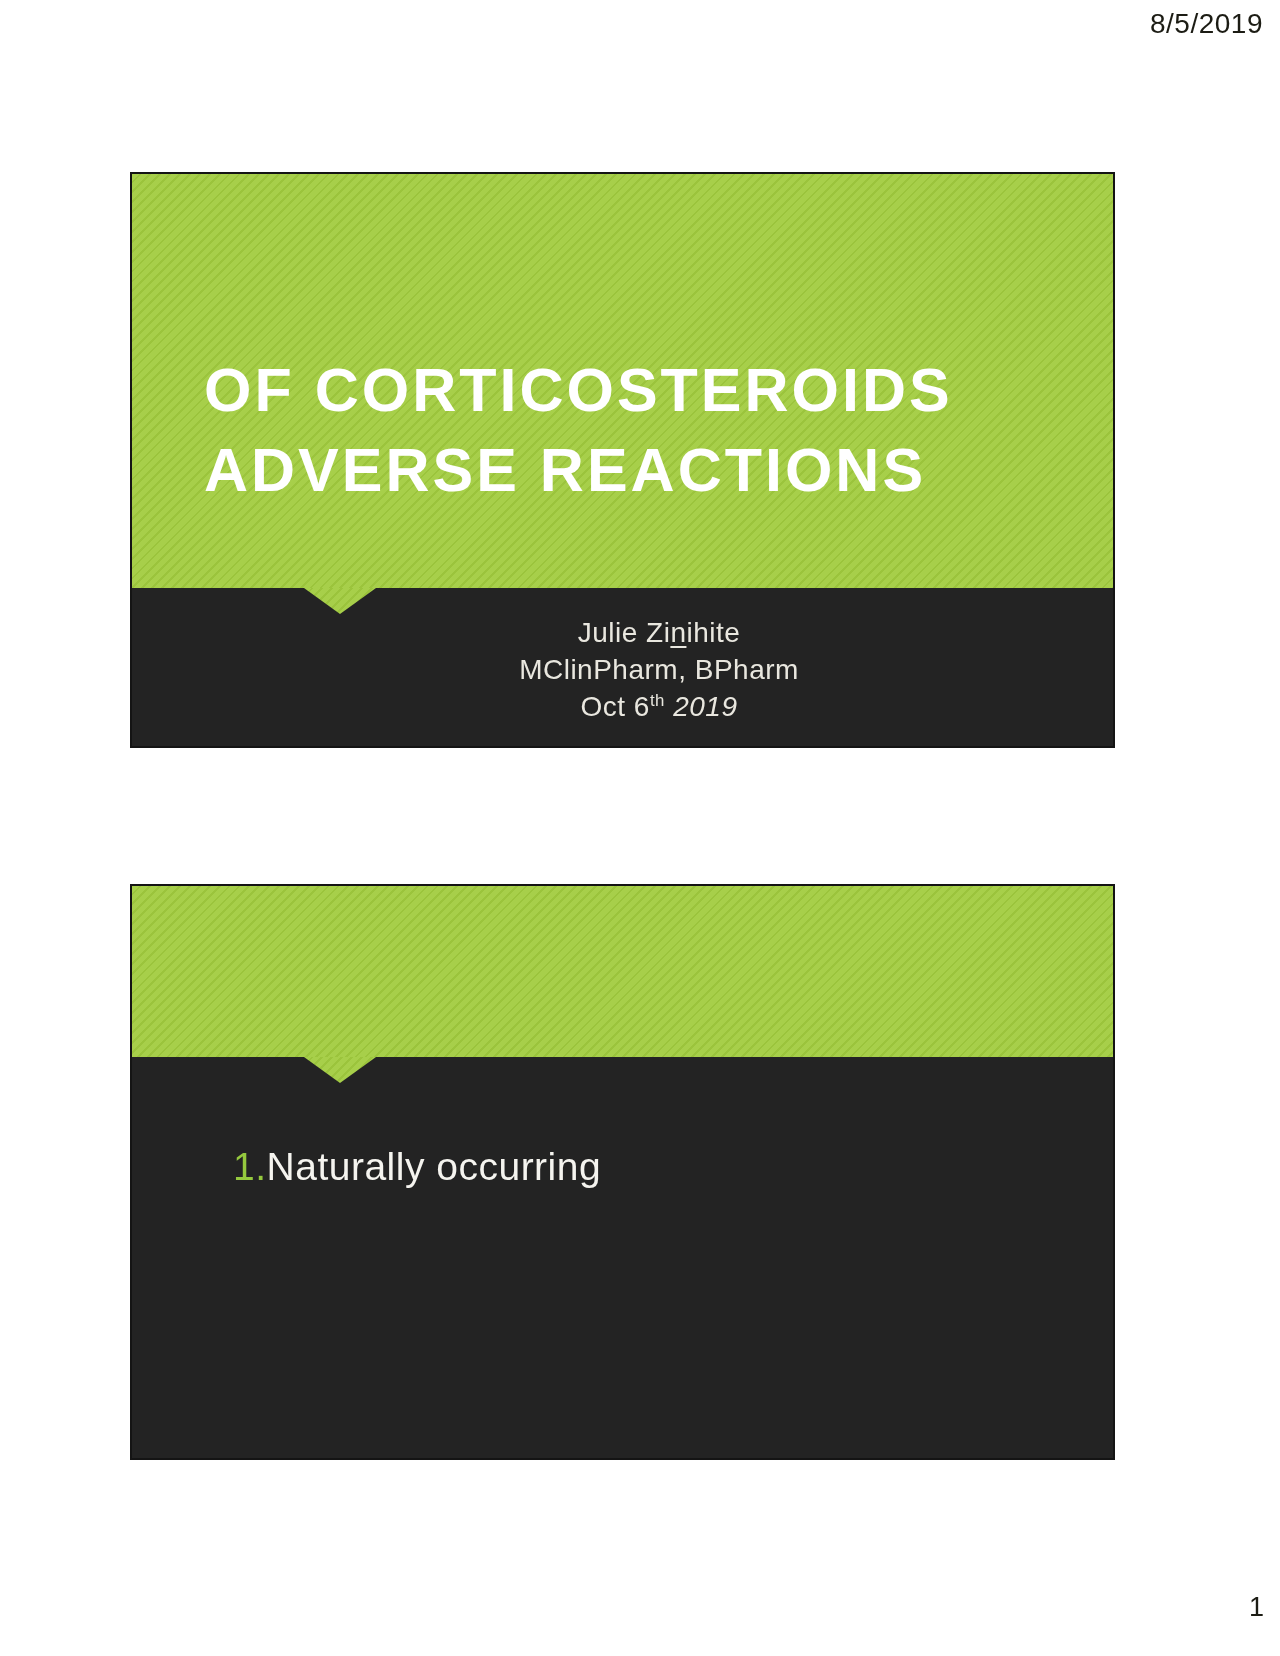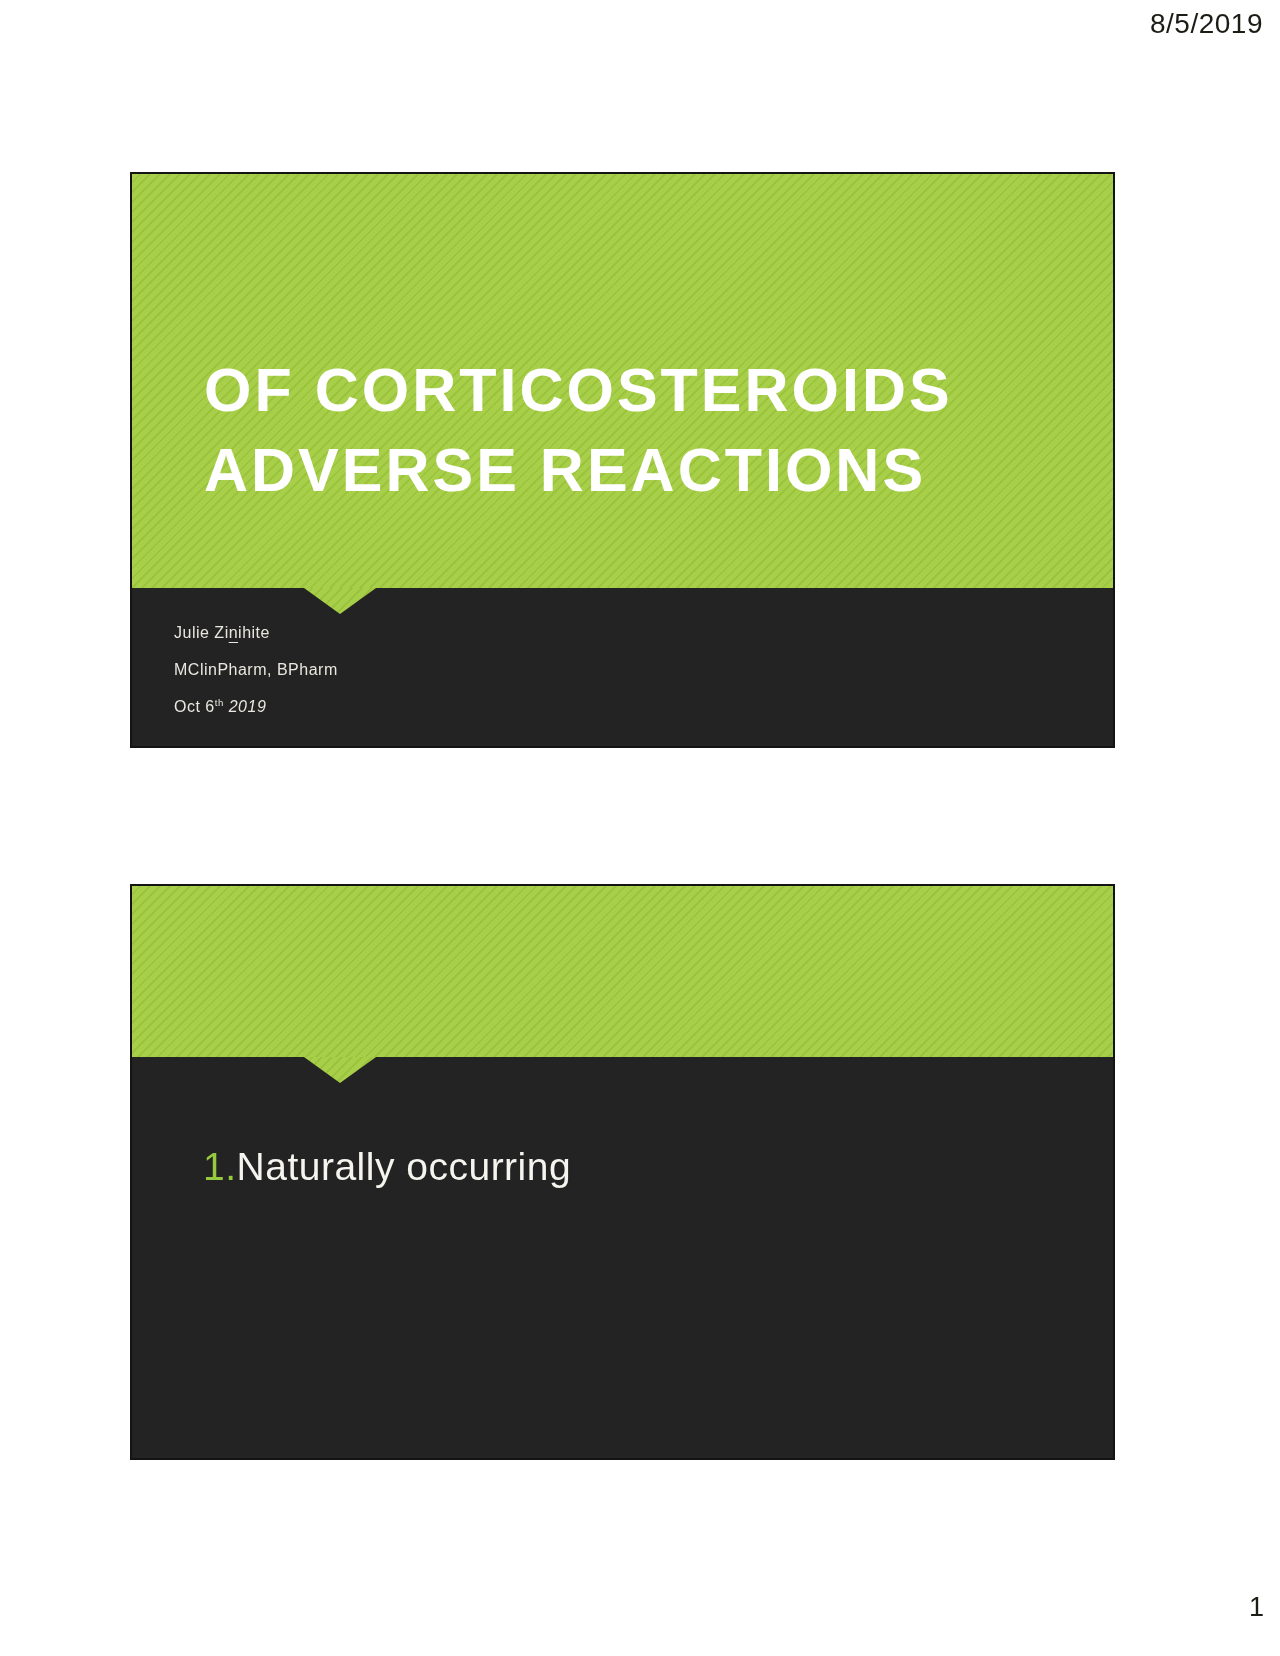--- a/index.html
+++ b/index.html
@@ -91,25 +91,26 @@
     margin: 0;
     color: var(--title-text, #ffffff);
     font-size: 61px;
     font-weight: bold;
     line-height: 80px;
     letter-spacing: 3px;
   }
   .main-title .line { display: block; }
 
   .author-block {
-    padding: 26px 0 0 42px;
+    padding: 26px 0 0 73px;
     color: var(--subtitle-text, #e9e7df);
-    font-size: 16px;
+    font-size: 28px;
     line-height: 37px;
     letter-spacing: 0.5px;
+    text-align: center;
   }
   .author-block .u {
     text-decoration: underline;
     text-underline-offset: 4px;
   }
   .author-block sup {
     font-size: 60%;
     vertical-align: super;
     line-height: 0;
     margin-top: 8px;
@@ -121,21 +122,21 @@
     margin: 0;
     position: absolute;
     left: 73px;
     top: 44px;
     color: var(--title-text, #ffffff);
     font-size: 54px;
     font-weight: bold;
     letter-spacing: 1.5px;
   }
   .content-body {
-    padding: 88px 0 0 71px;
+    padding: 88px 0 0 101px;
     display: flex;
     flex-direction: column;
   }
   .list-item {
     font-size: 39px;
     color: var(--body-text, #f5f4ef);
     letter-spacing: 0.5px;
   }
   .list-item .num {
     color: var(--accent-number-green, #95c93e);

